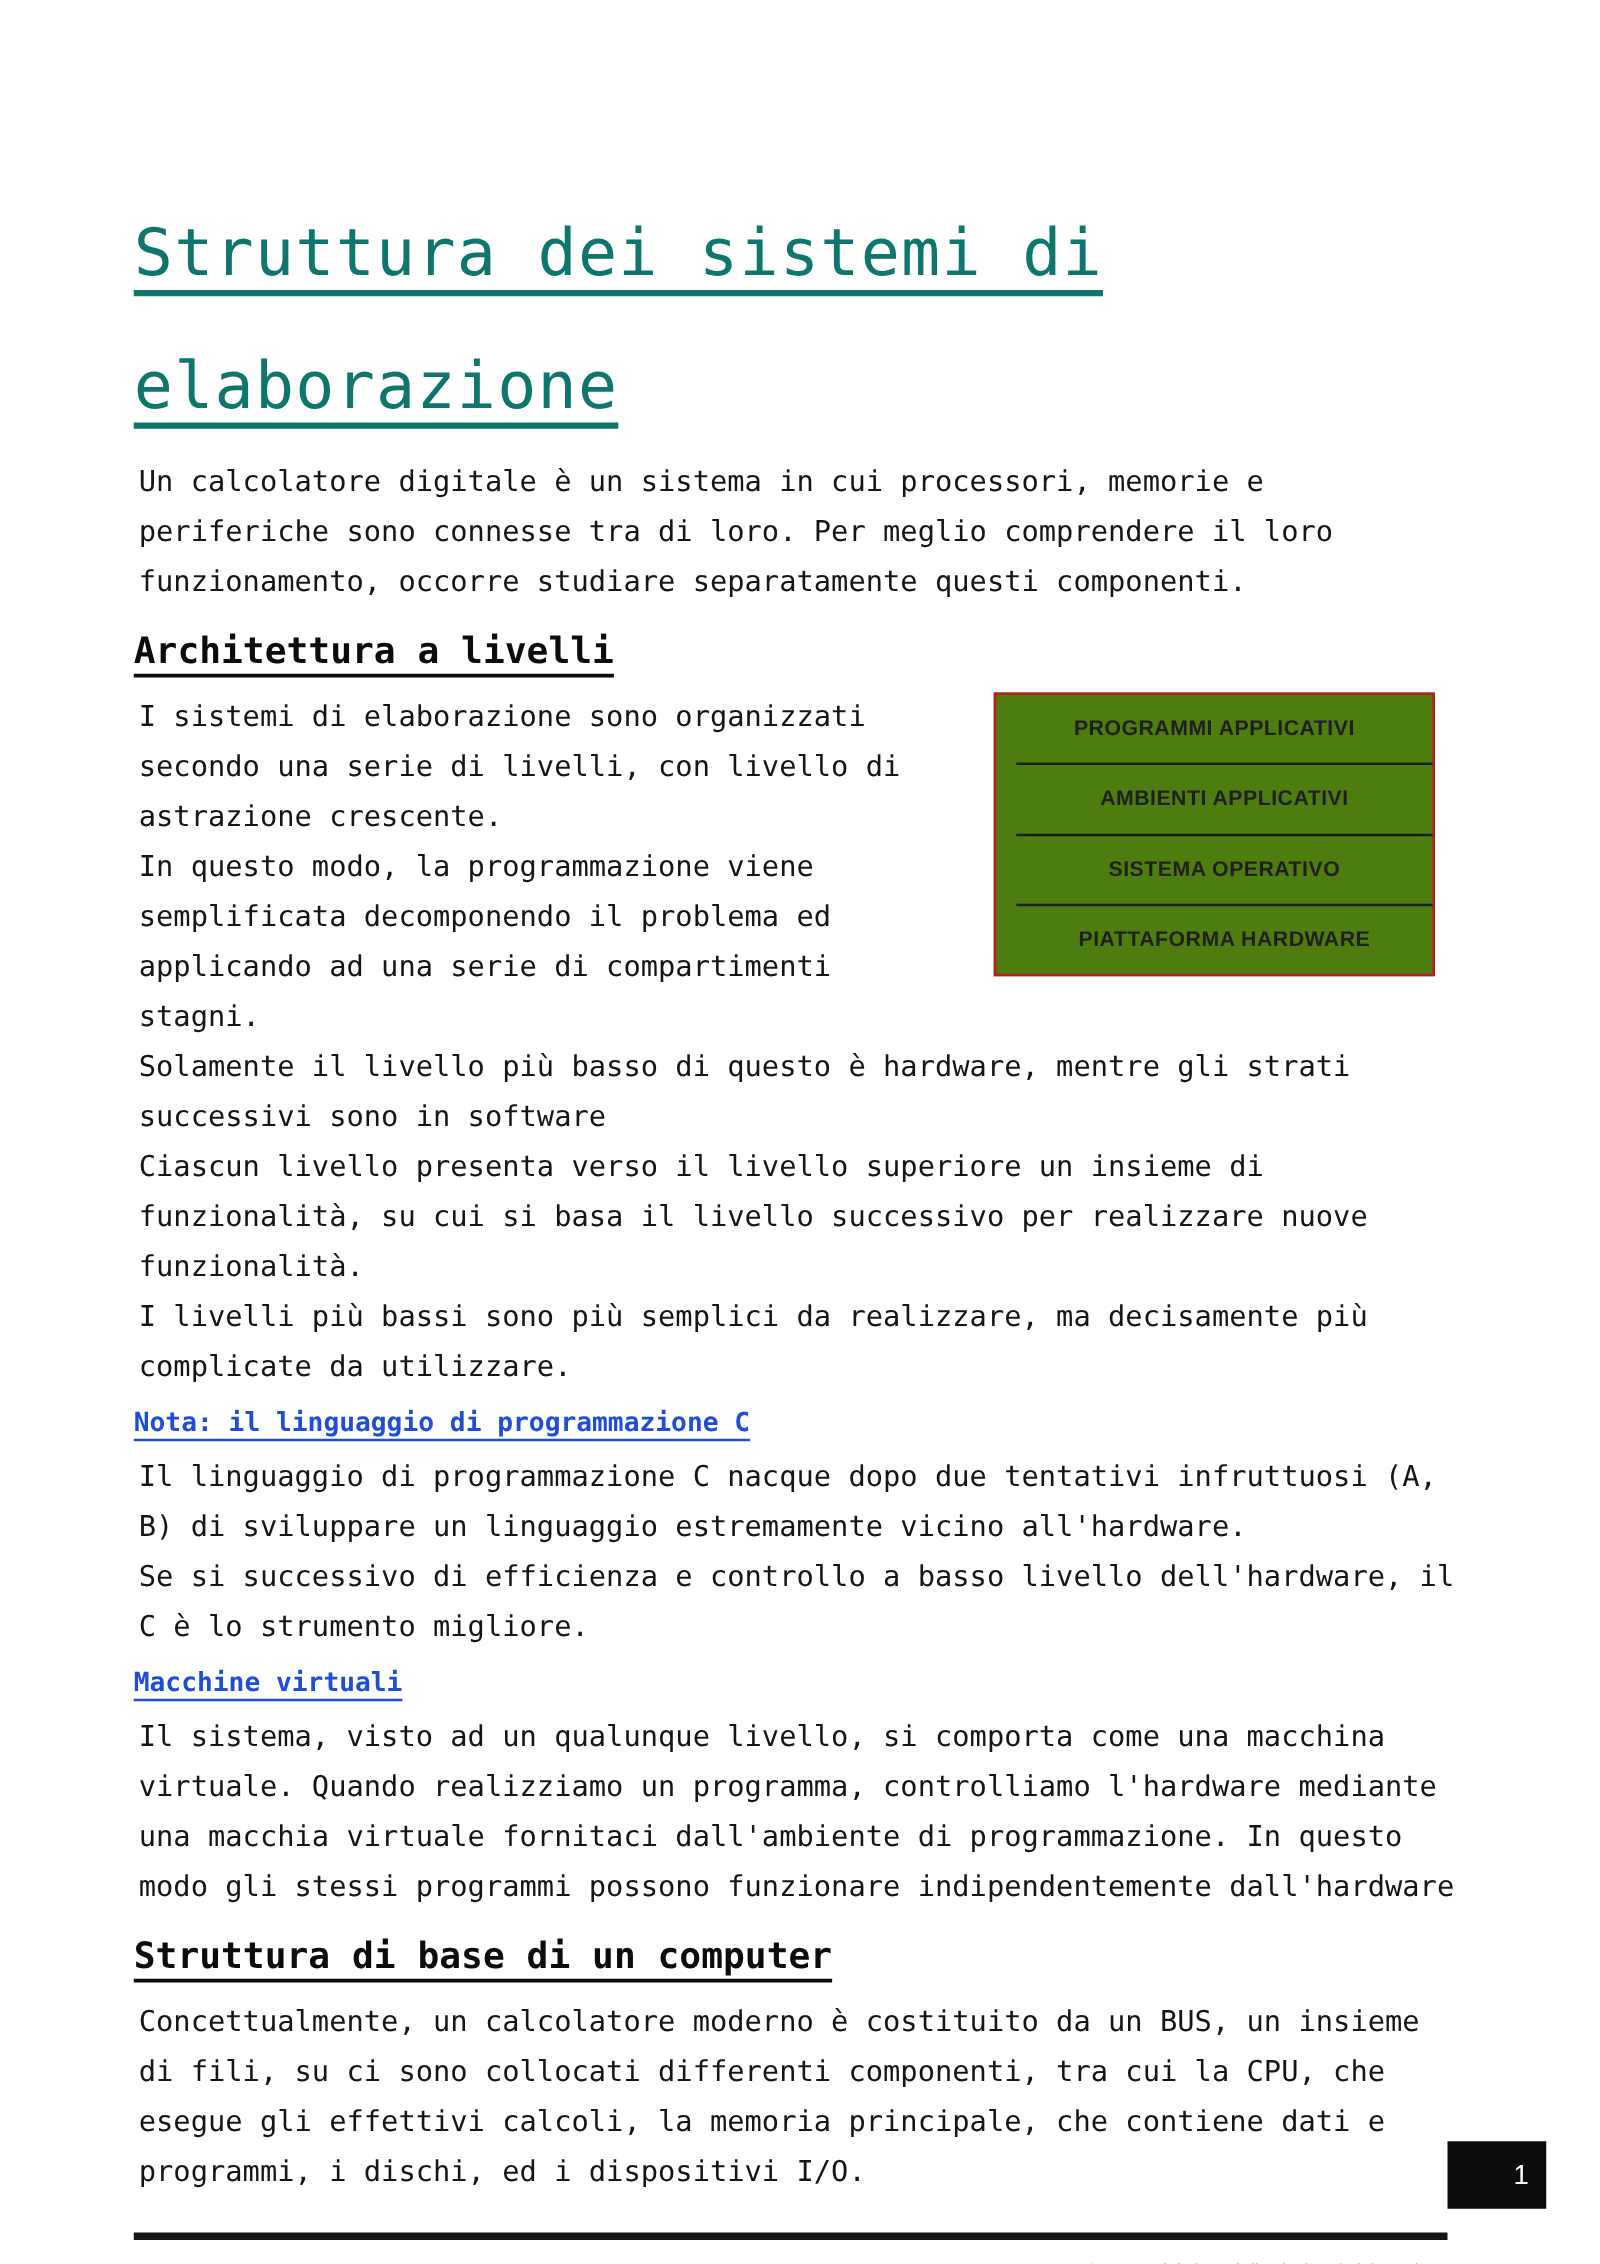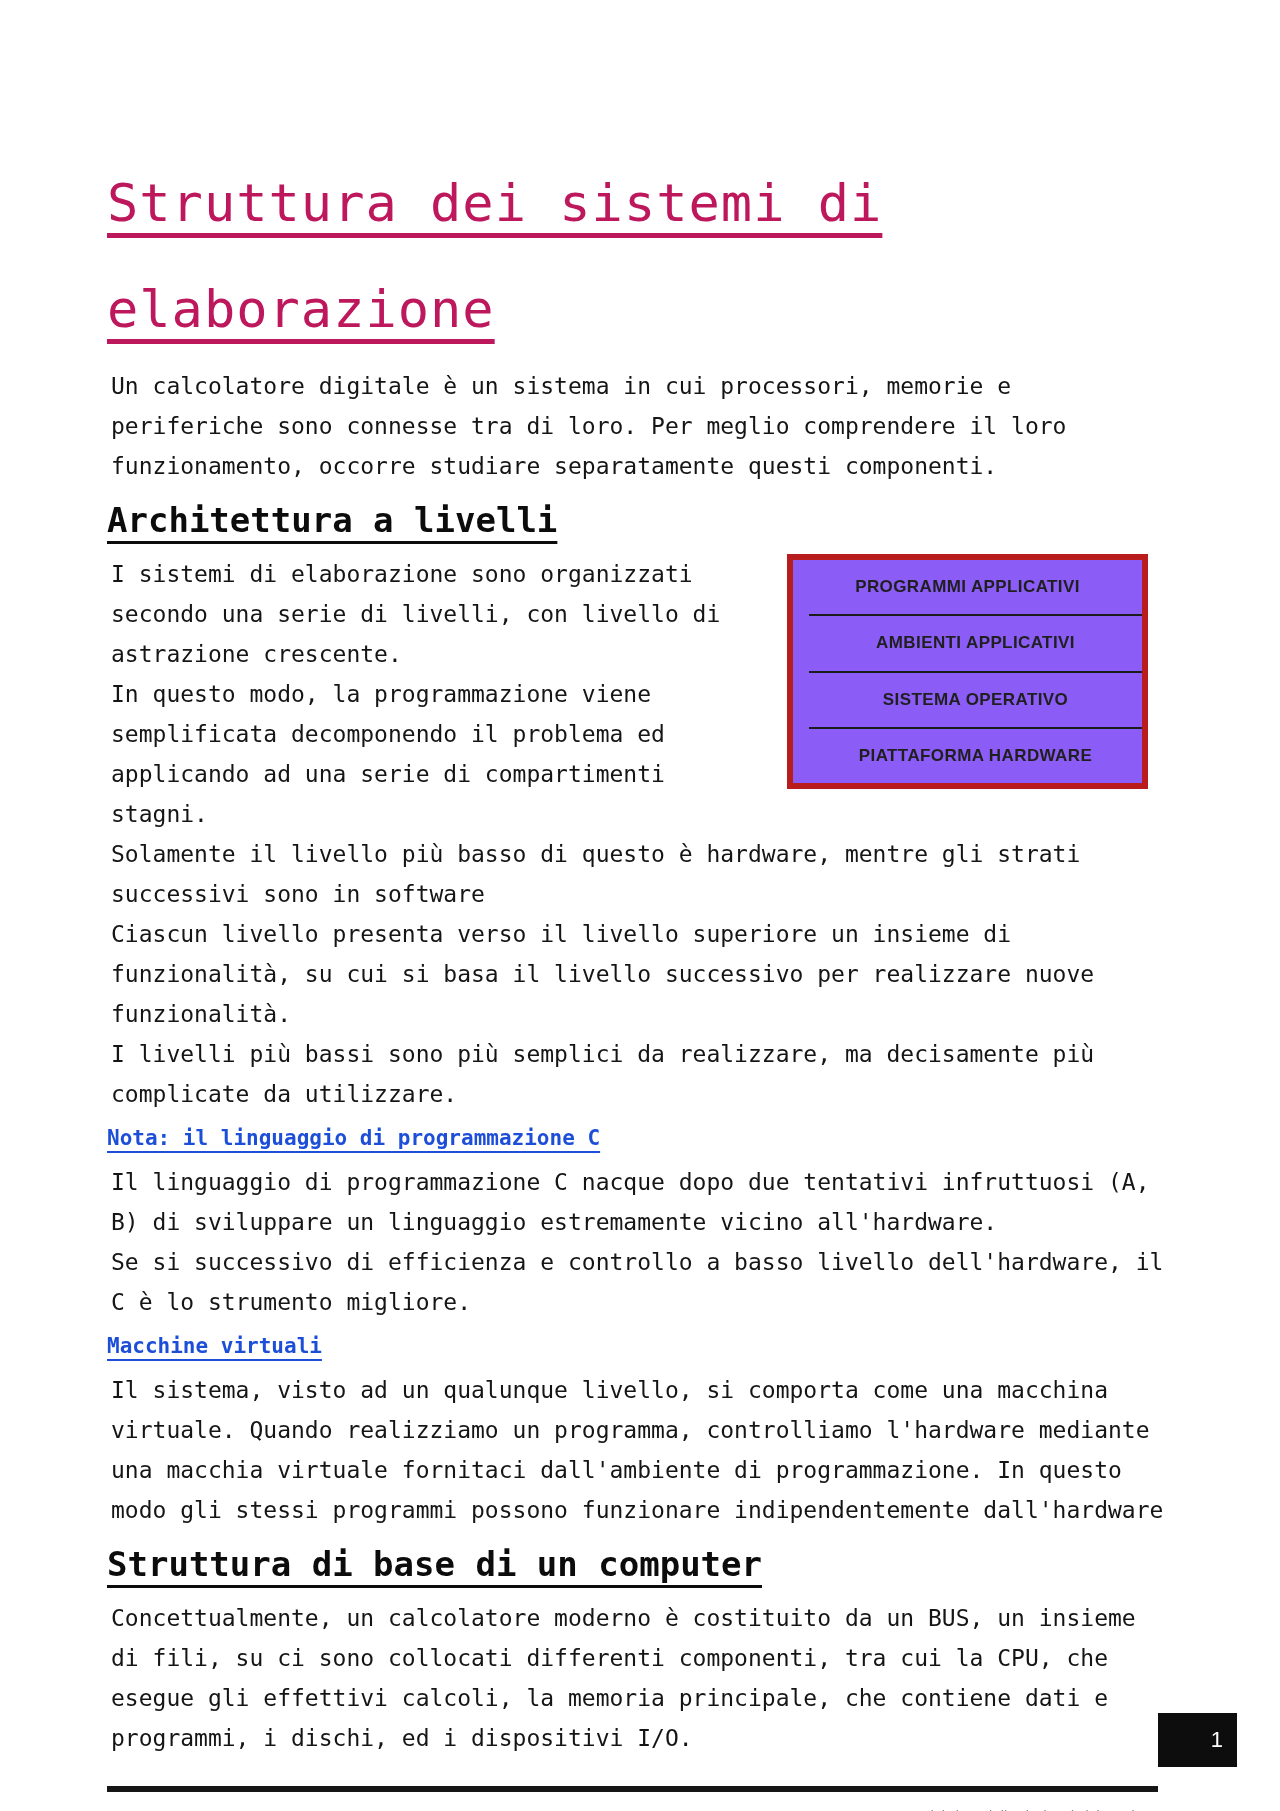--- a/index.html
+++ b/index.html
@@ -17,33 +17,33 @@
   }
   h1.doc-title{
     margin:0;
     font-size:52px;
     font-weight:normal;
     line-height:106px;
     white-space:pre-line;
     text-decoration:underline;
     text-decoration-thickness:5px;
     text-underline-offset:12px;
-    color:#be185d;
+    color:#0f766e;
     letter-spacing:1px;
   }
   p.body-text{
     margin:4px;
     font-size:23px;
     line-height:40px;
     white-space:pre-line;
     color:#151515;
   }
   h2.section-heading{
     margin:0;
-    font-size:34px;
+    font-size:29px;
     font-weight:bold;
     line-height:60px;
     text-decoration:underline;
     text-decoration-thickness:3px;
     text-underline-offset:9px;
     color:#0c0c0c;
   }
   h3.subheading{
     margin:0;
     font-size:21px;
@@ -52,22 +52,22 @@
     text-decoration:underline;
     text-decoration-thickness:2px;
     text-underline-offset:6px;
     color:#1d4ed8;
   }
   .levels-diagram{
     float:right;
     width:349px;
     height:223px;
     margin:0 24px 0 26px;
-    border:6px solid #b91c1c;
-    background:#8b5cf6;
+    border:2px solid #b91c1c;
+    background:#4d7c0f;
     display:flex;
     flex-direction:column;
   }
   .levels-diagram .layer{
     flex:1;
     display:flex;
     align-items:center;
     justify-content:center;
     font-family:"Liberation Sans", sans-serif;
     font-weight:bold;

